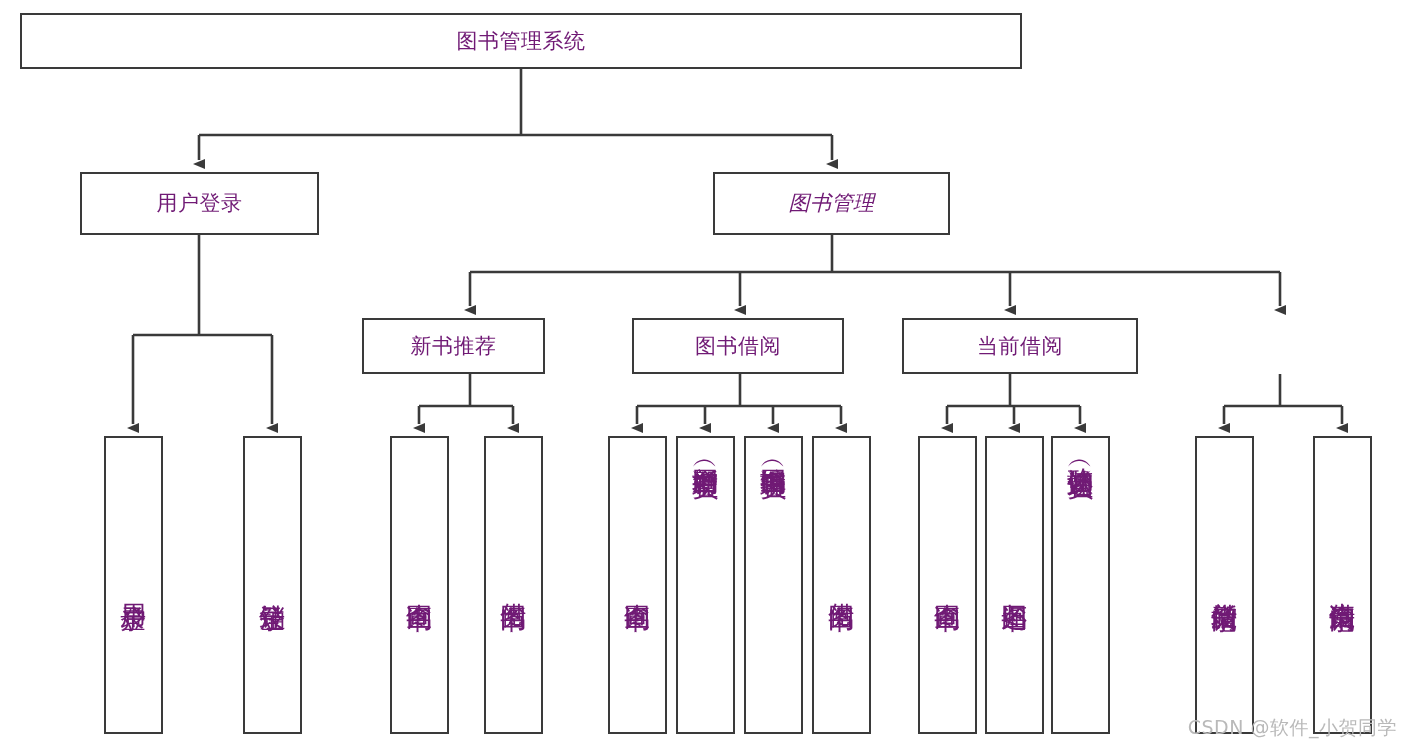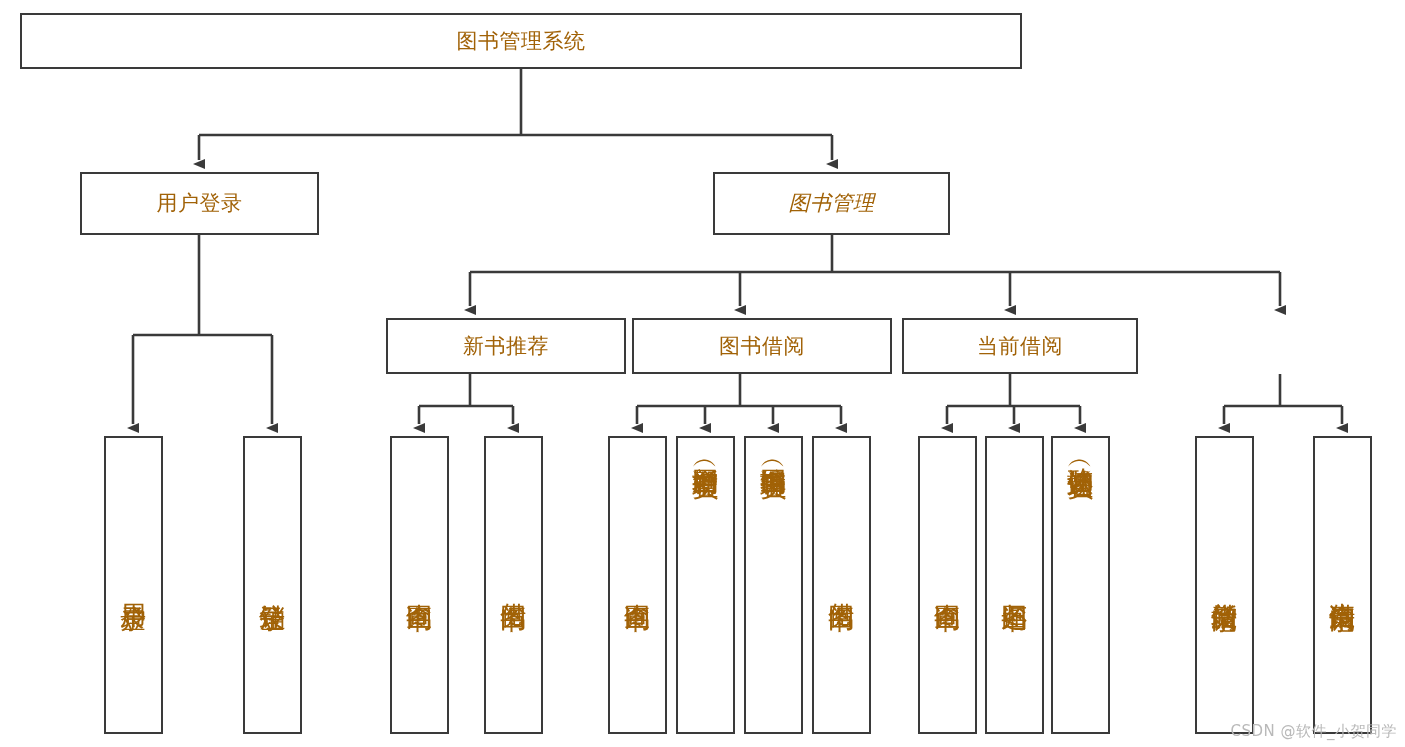--- a/index.html
+++ b/index.html
@@ -26,21 +26,21 @@
     height: 747px;
   }
   .node {
     position: absolute;
     box-sizing: border-box;
     background: #ffffff;
     border: 2px solid #3a3a3a;
     display: flex;
     align-items: center;
     justify-content: center;
-    color: #a16207;
+    color: #701a75;
     z-index: 2;
   }
   .node .label {
     display: block;
     text-align: center;
     line-height: 1.18;
     letter-spacing: 0.5px;
   }
   .node.horiz .label {
     font-size: 21px;
@@ -62,21 +62,21 @@
     align-items: flex-start;
   }
   .node.vert.mid-text {
     align-items: center;
     padding-top: 0;
   }
   #watermark {
     position: absolute;
     right: 8px;
     bottom: 6px;
-    font-size: 15px;
+    font-size: 19px;
     color: #b9b9b9;
     letter-spacing: 0.5px;
     z-index: 3;
     white-space: nowrap;
     font-family: "DejaVu Sans", "Liberation Sans", sans-serif;
   }
 </style>
 </head>
 <body>
 
@@ -137,24 +137,24 @@
     <span class="label">图书管理系统</span>
   </div>
 
   <div class="node horiz" style="left:80px; top:172px; width:239px; height:63px;">
     <span class="label">用户登录</span>
   </div>
   <div class="node horiz" style="left:713px; top:172px; width:237px; height:63px;font-style:italic;">
     <span class="label">图书管理</span>
   </div>
 
-  <div class="node horiz" style="left:362px; top:318px; width:240px; height:56px;margin-left:24px;">
+  <div class="node horiz" style="left:362px; top:318px; width:183px; height:56px;">
     <span class="label">新书推荐</span>
   </div>
-  <div class="node horiz" style="left:632px; top:318px; width:260px; height:56px;">
+  <div class="node horiz" style="left:632px; top:318px; width:212px; height:56px;">
     <span class="label">图书借阅</span>
   </div>
   <div class="node horiz" style="left:902px; top:318px; width:236px; height:56px;">
     <span class="label">当前借阅</span>
   </div>
 
   <div class="node vert mid-text" style="left:104px; top:436px; width:59px; height:298px;">
     <span class="label">用户登录</span>
   </div>
   <div class="node vert mid-text" style="left:243px; top:436px; width:59px; height:298px;">

